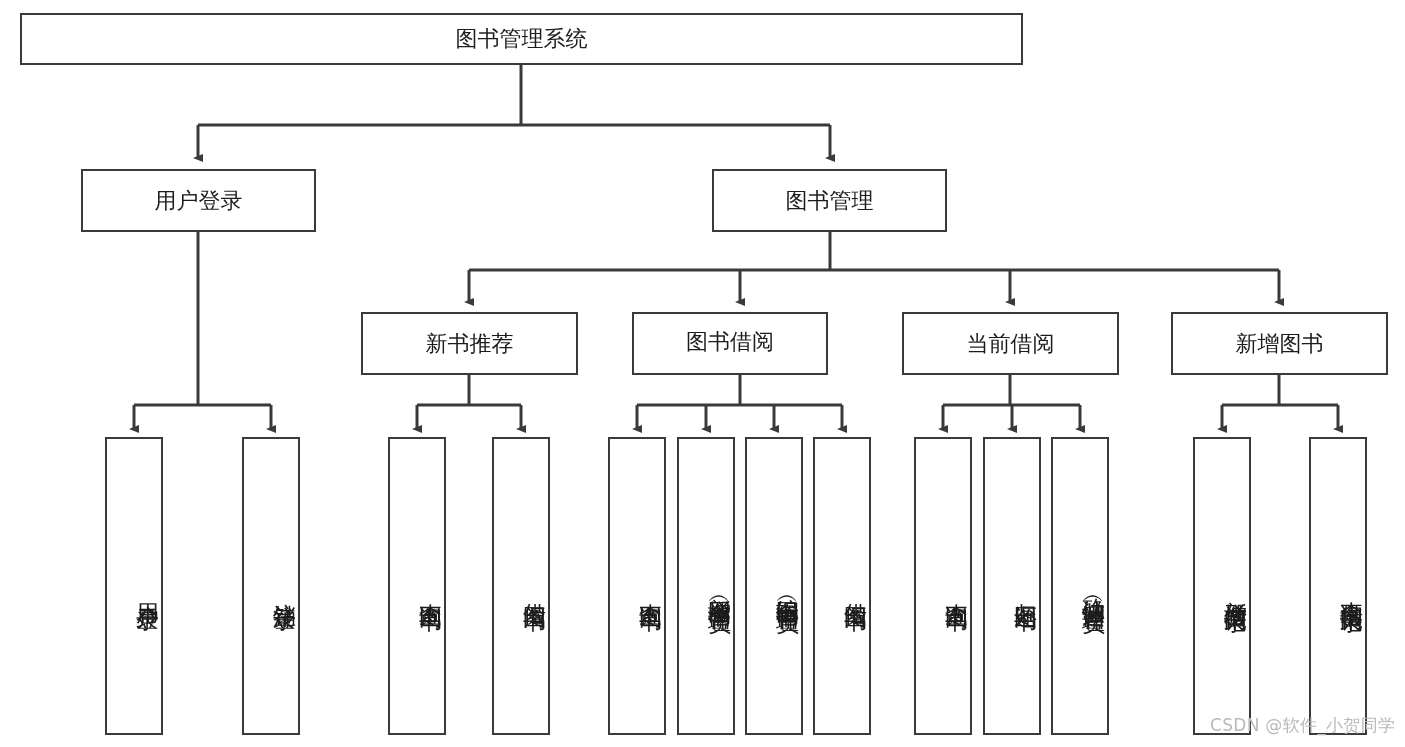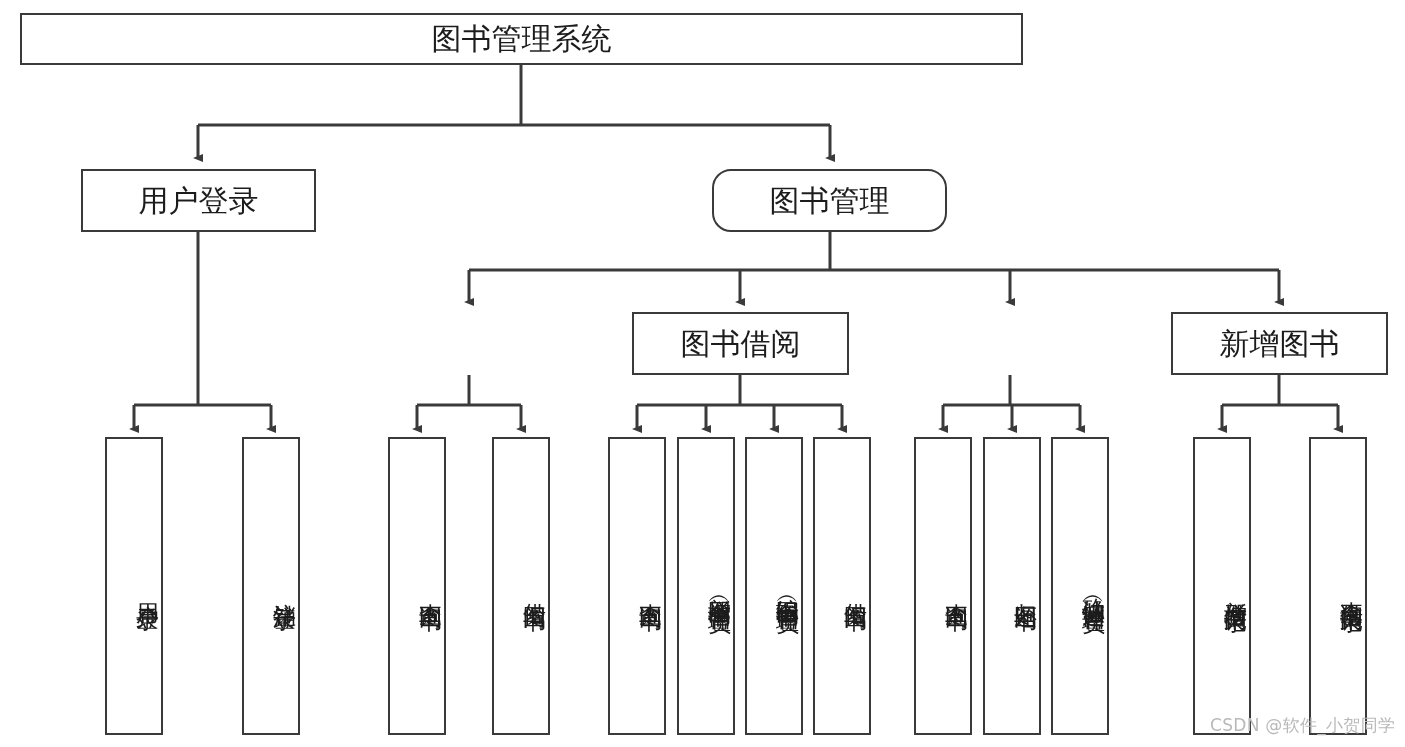--- a/index.html
+++ b/index.html
@@ -30,21 +30,21 @@
     border: 2px solid #3a3a3a;
     background: #ffffff;
     display: flex;
     align-items: center;
     justify-content: center;
     color: #1c1c1c;
     line-height: 1.18;
     text-align: center;
   }
   .node.horiz {
-    font-size: 30px;
+    font-size: 22px;
   }
   .node.vert {
     writing-mode: vertical-rl;
     text-orientation: upright;
     font-size: 23px;
     letter-spacing: 2px;
     padding-top: 6px;
     align-items: flex-start;
     justify-content: center;
   }
@@ -117,26 +117,32 @@
     </g>
   </svg>
 
   <div class="node horiz" style="left:20px; top:13px; width:1003px; height:52px;">
     <span class="node-label">图书管理系统</span>
   </div>
 
   <div class="node horiz" style="left:81px; top:169px; width:235px; height:63px;">
     <span class="node-label">用户登录</span>
   </div>
-  <div class="node horiz" style="left:712px; top:169px; width:235px; height:63px;border-radius:19px;">
+  <div class="node horiz" style="left:712px; top:169px; width:235px; height:63px;">
     <span class="node-label">图书管理</span>
   </div>
 
-  <div class="node horiz" style="left:632px; top:312px; width:217px; height:63px;">
+  <div class="node horiz" style="left:361px; top:312px; width:217px; height:63px;">
+    <span class="node-label">新书推荐</span>
+  </div>
+  <div class="node horiz" style="left:632px; top:312px; width:196px; height:63px;font-family:Liberation Mono, monospace;">
     <span class="node-label">图书借阅</span>
+  </div>
+  <div class="node horiz" style="left:902px; top:312px; width:217px; height:63px;">
+    <span class="node-label">当前借阅</span>
   </div>
   <div class="node horiz" style="left:1171px; top:312px; width:217px; height:63px;">
     <span class="node-label">新增图书</span>
   </div>
 
   <div class="node vert" style="left:105px; top:437px; width:58px; height:298px;">
     <span class="node-label">用户登录</span>
   </div>
   <div class="node vert" style="left:242px; top:437px; width:58px; height:298px;">
     <span class="node-label">注销登录</span>

